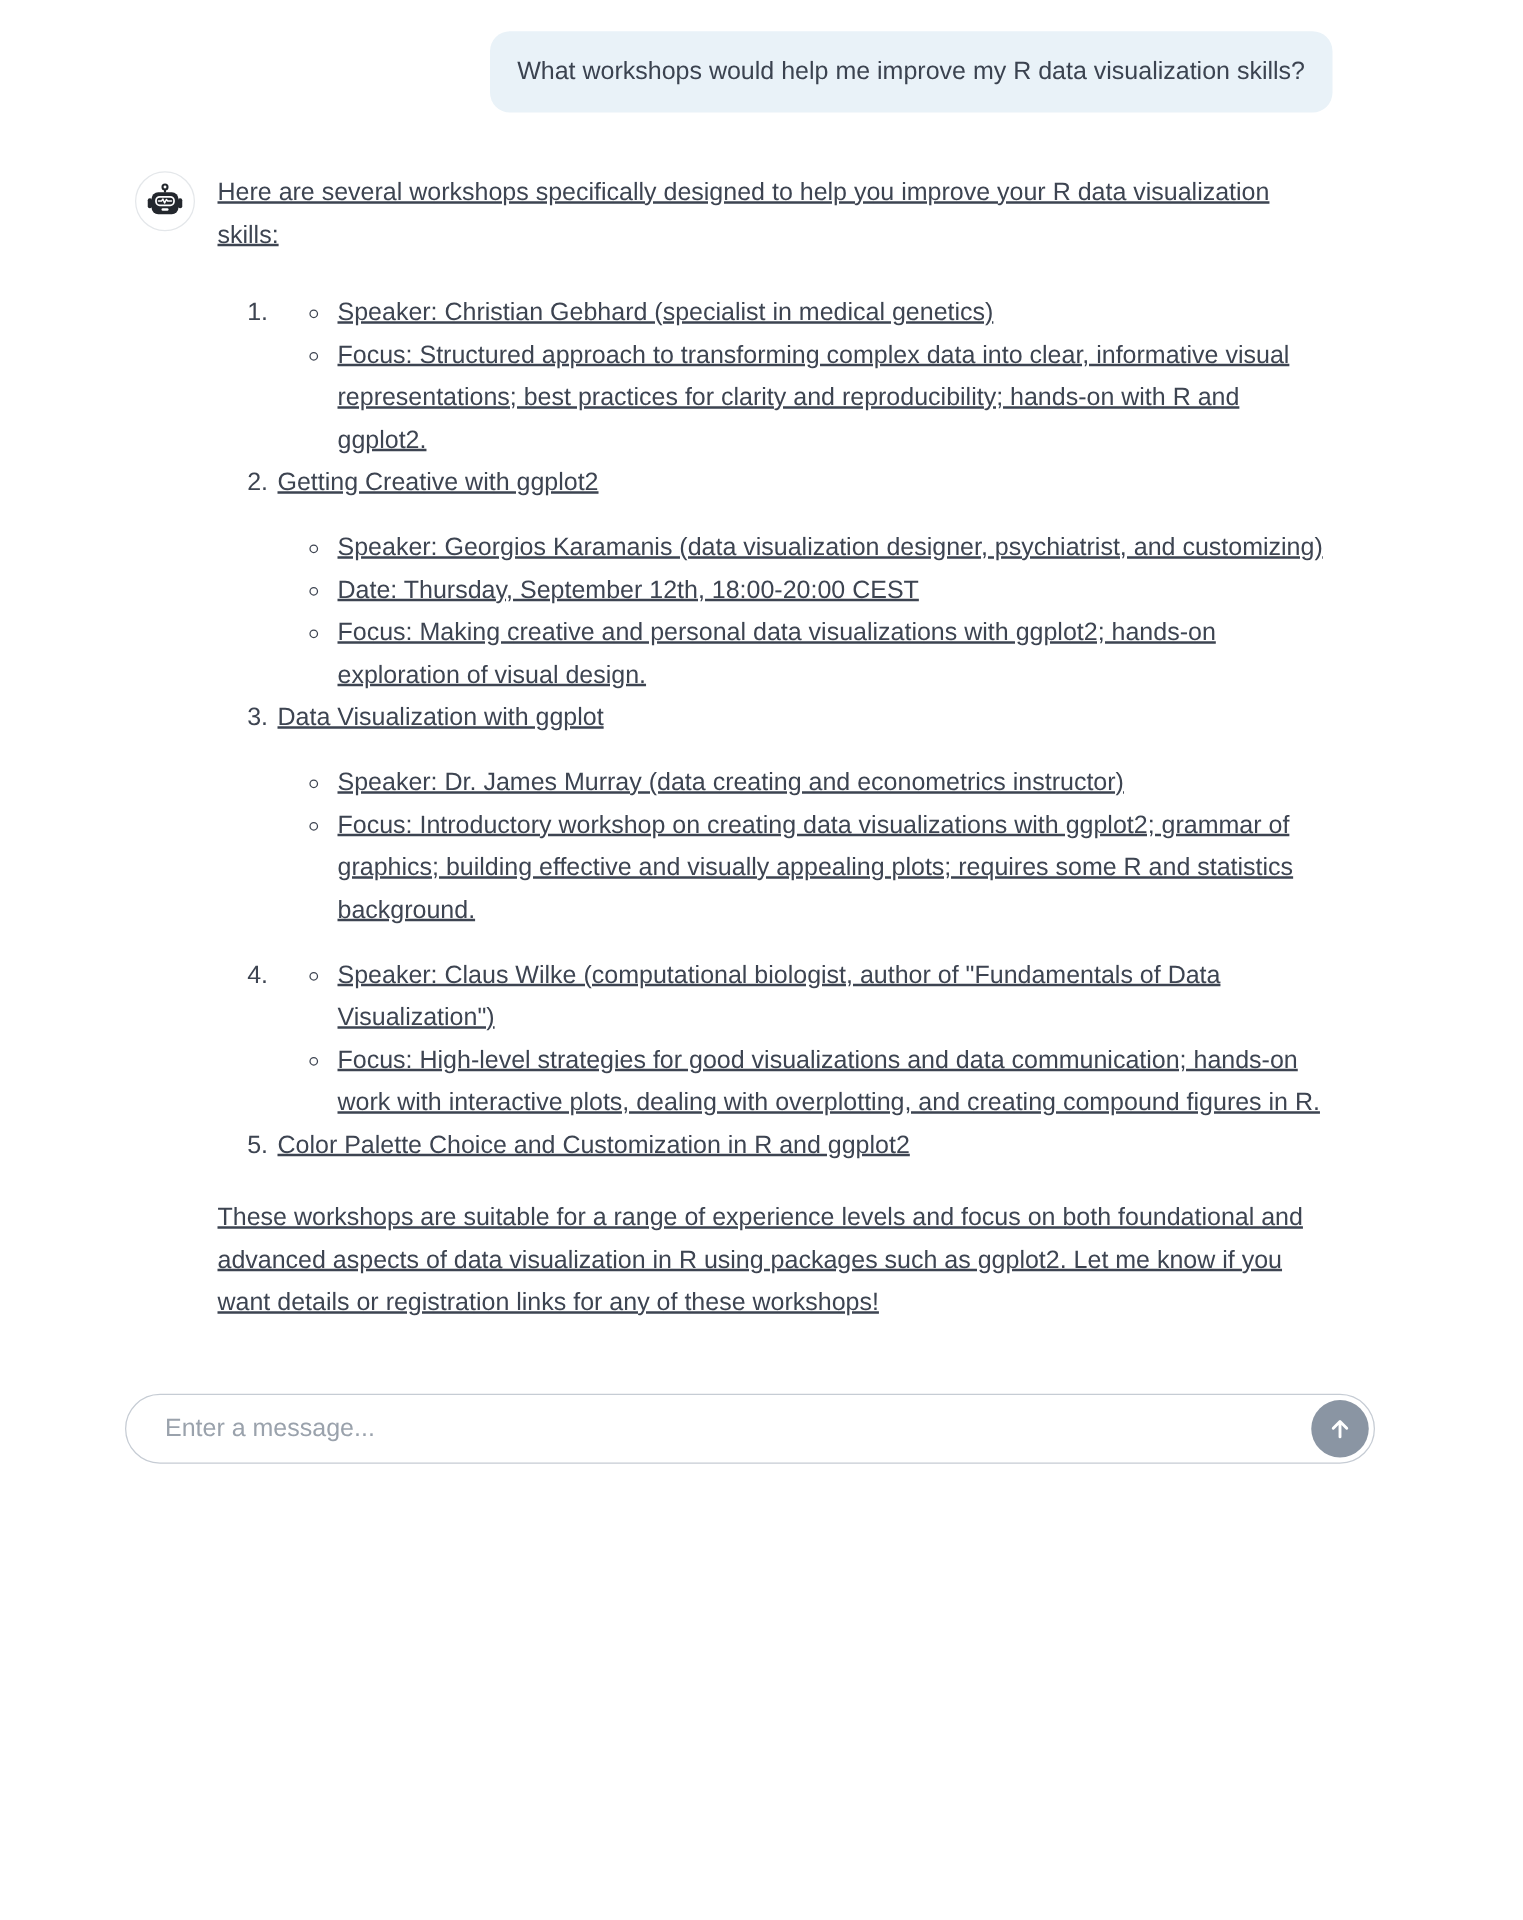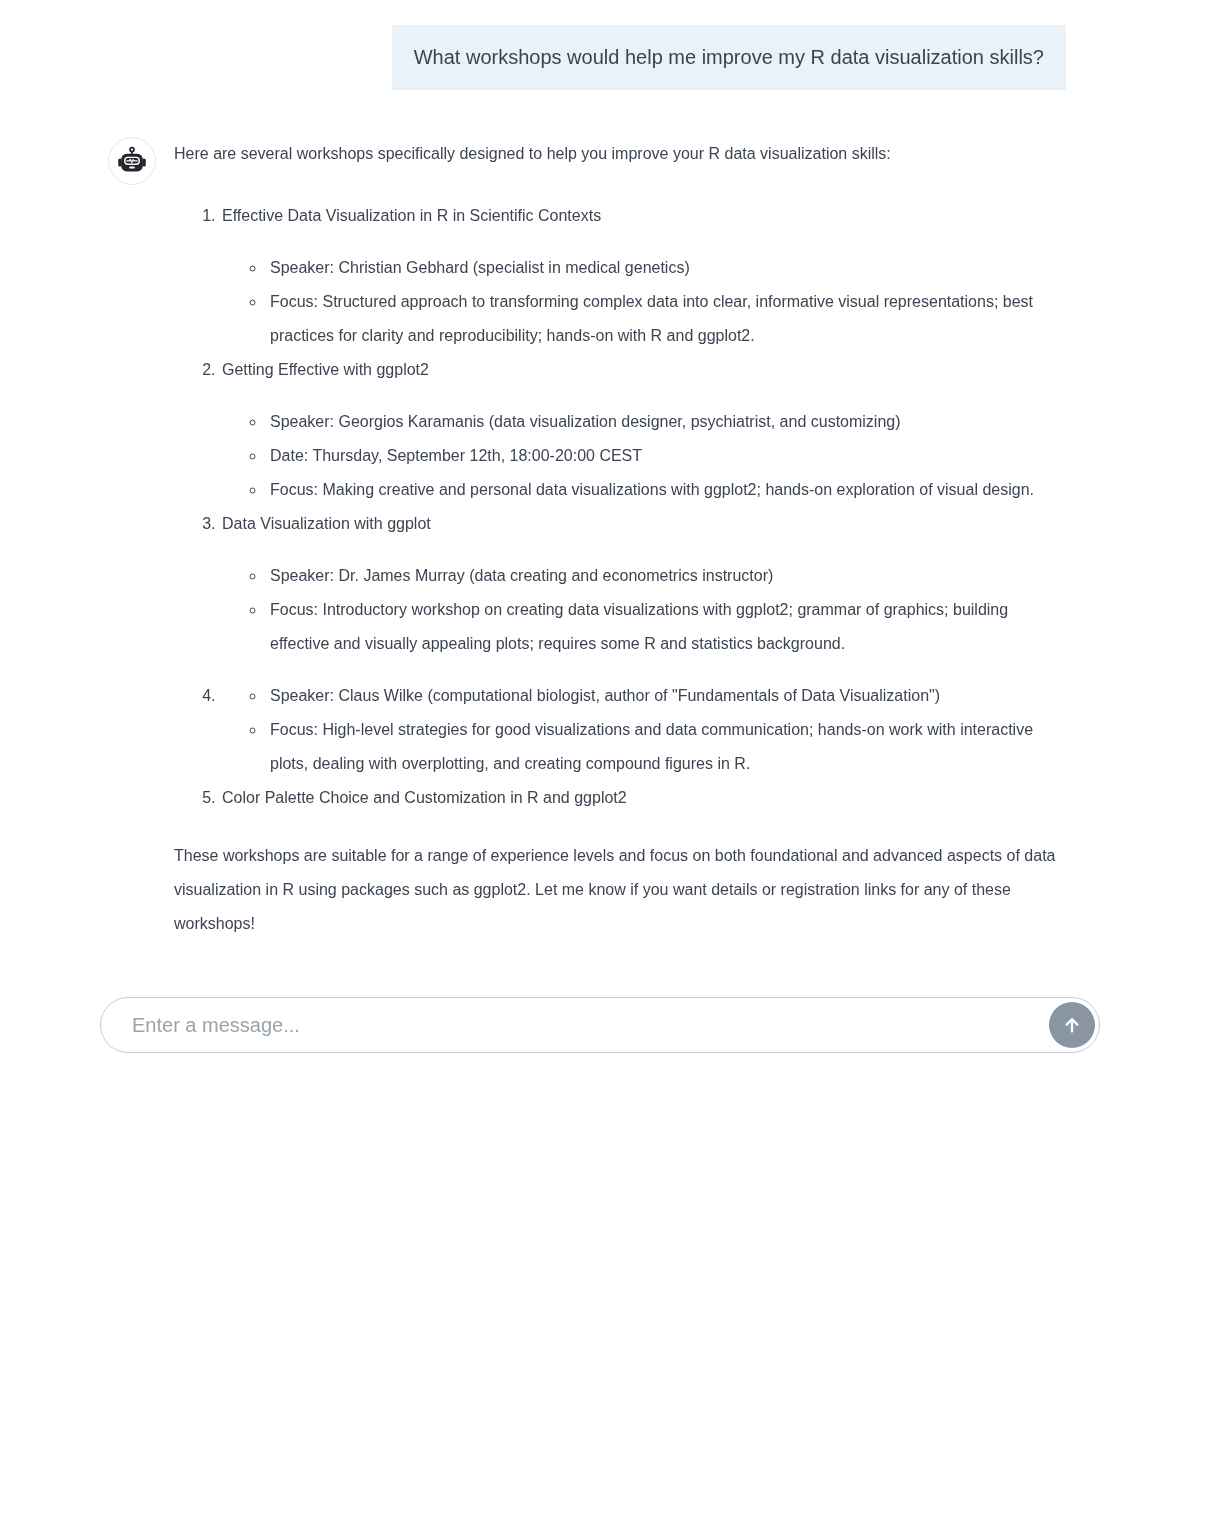--- a/index.html
+++ b/index.html
@@ -15,43 +15,44 @@
     width: 1000px;
     margin-left: 100px;
     padding-top: 25px;
   }
   .messages { padding-right: 34px; }
 
   
   .msg-user { display: flex; justify-content: flex-end; }
   .bubble-user {
     background: #e9f2f8;
-    border-radius: 0;
+    border-radius: 16px;
     padding: 20px 22px;
     font-size: 20px;
     line-height: 25px;
     color: #3b4350;
   }
 
   
   .msg-bot { display: flex; align-items: flex-start; margin-top: 47px; }
   .avatar {
     flex: none;
     width: 48px; height: 48px;
     margin-left: 8px;
     background: #ffffff;
     border: 1px solid #e4e7ea;
     border-radius: 50%;
     display: flex; align-items: center; justify-content: center;
   }
   .bot-content {
     margin-left: 18px;
-    font-size: 16px;
+    font-size: 20px;
     line-height: 34px;
     max-width: 892px;
+    text-decoration: underline;
   }
   .bot-content p { margin: 0; }
   .workshop-list {
     margin: 28px 0 0 0;
     padding-left: 46px;
   }
   .workshop-list > li { padding-left: 2px; }
   .detail-list {
     list-style: circle;
     margin: 18px 0 0 0;
@@ -112,28 +113,27 @@
             </g>
           </svg>
         </span>
       </div>
 
       <div class="bot-content">
         <p>Here are several workshops specifically designed to help you improve your R data visualization skills:</p>
 
         <ol class="workshop-list">
           <li>
-            <span>Effective Data Visualization in R in Scientific Contexts</span>
             <ul class="detail-list">
               <li>Speaker: Christian Gebhard (specialist in medical genetics)</li>
               <li>Focus: Structured approach to transforming complex data into clear, informative visual representations; best practices for clarity and reproducibility; hands-on with R and ggplot2.</li>
             </ul>
           </li>
           <li>
-            <span>Getting Effective with ggplot2</span>
+            <span>Getting Creative with ggplot2</span>
             <ul class="detail-list">
               <li>Speaker: Georgios Karamanis (data visualization designer, psychiatrist, and customizing)</li>
               <li>Date: Thursday, September 12th, 18:00-20:00 CEST</li>
               <li>Focus: Making creative and personal data visualizations with ggplot2; hands-on exploration of visual design.</li>
             </ul>
           </li>
           <li>
             <span>Data Visualization with ggplot</span>
             <ul class="detail-list">
               <li>Speaker: Dr. James Murray (data creating and econometrics instructor)</li>

